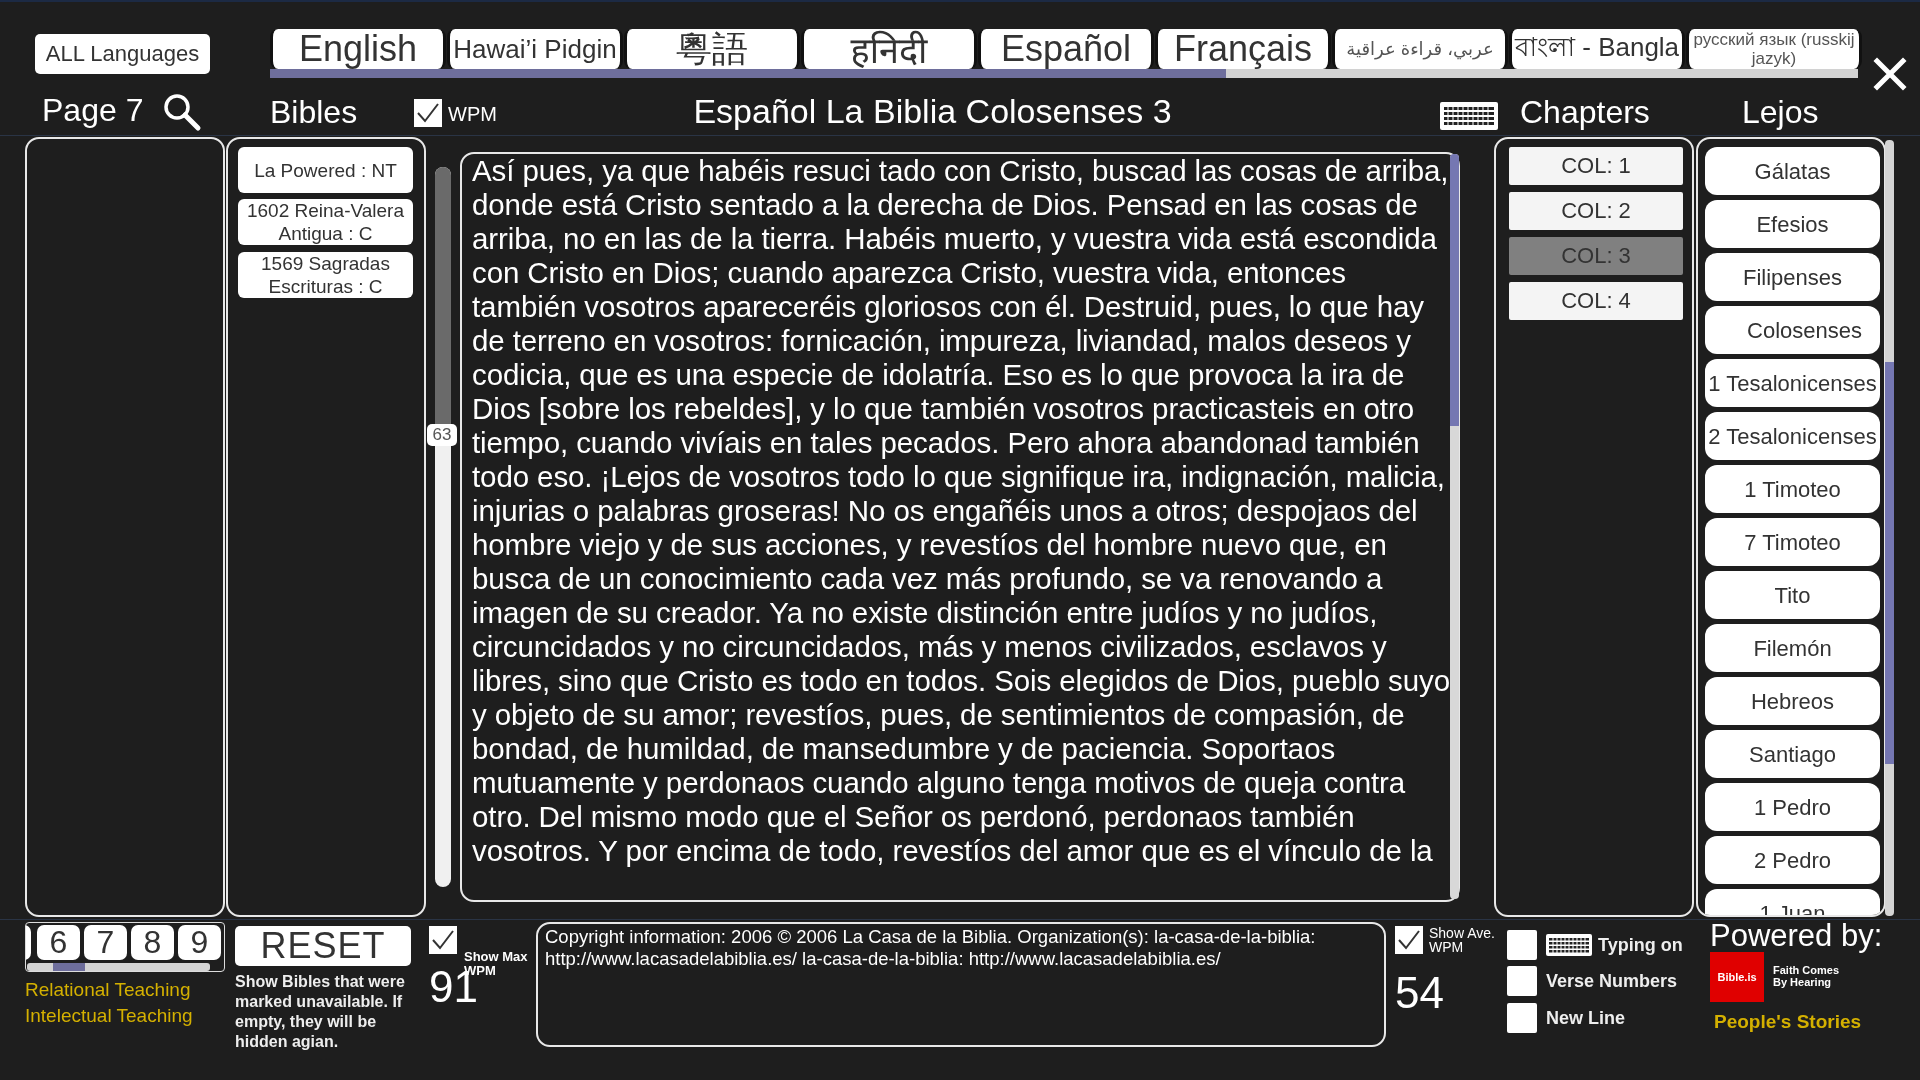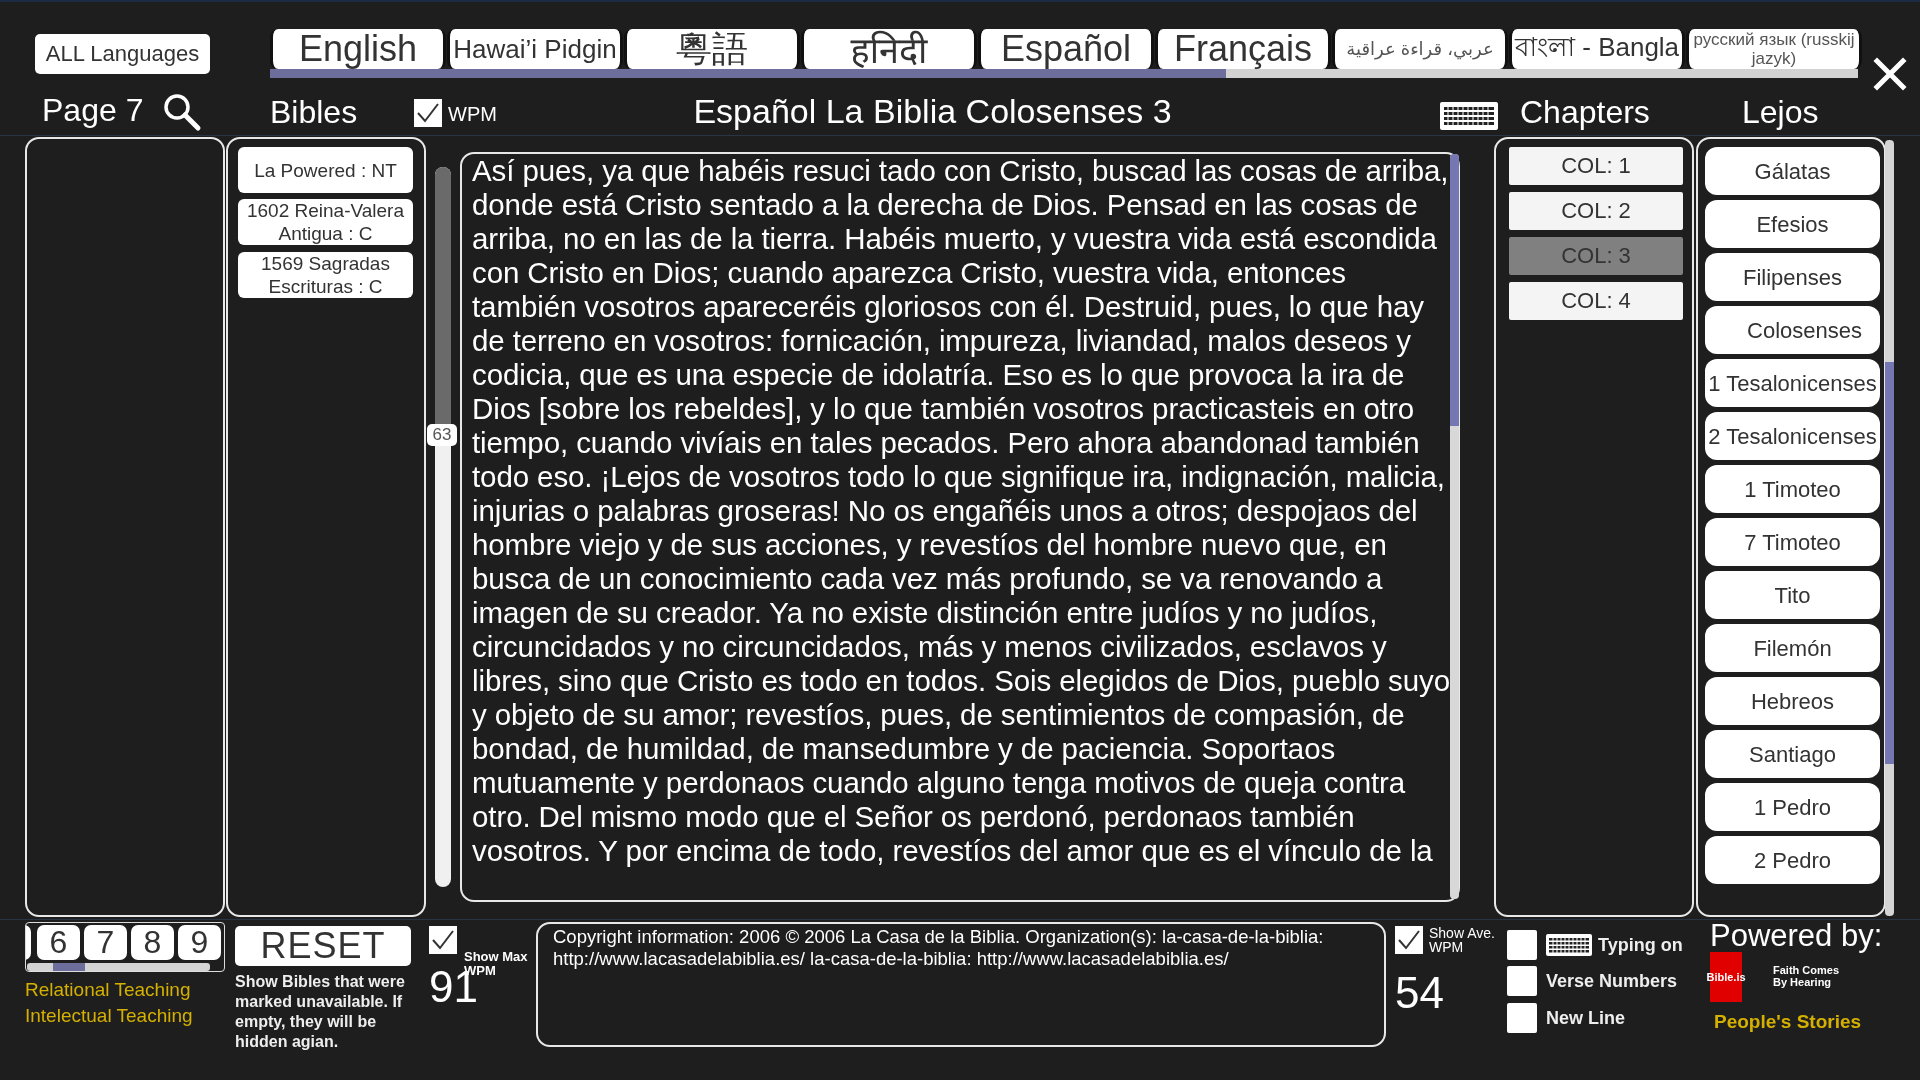--- a/index.html
+++ b/index.html
@@ -108,26 +108,26 @@
     left: 235px; top: 924px; width: 176px; height: 40px; background: #fff; color: #333; border-radius: 5px;
     font-size: 36px; display: flex; align-items: center; justify-content: center; letter-spacing: 1px; cursor: pointer;
   }
   .reset-note { left: 235px; top: 970px; width: 180px; font-size: 16px; line-height: 20px; font-weight: bold; color: #eee; }
   .chk {
     background: #fff; width: 28px; height: 28px;
   }
   .small-bold { font-size: 13px; font-weight: bold; line-height: 14px; }
   .big-num { font-size: 44px; color: #fff; }
   .copyright {
-    left: 536px; top: 920px; width: 850px; height: 125px; padding: 2px 15px; font-size: 18.5px; line-height: 22px; color: #fff;
+    left: 536px; top: 920px; width: 850px; height: 125px; padding: 2px 7px; font-size: 18.5px; line-height: 22px; color: #fff;
   }
   .opt-box { width: 30px; height: 30px; background: #fff; border-radius: 2px; }
   .opt-label { font-size: 18px; font-weight: bold; color: #eee; }
   .powered { left: 1710px; top: 916px; font-size: 31px; color: #fff; }
-  .bibleis { left: 1710px; top: 950px; width: 32px; height: 50px; background: #e00000; color: #fff; font-size: 11px; font-weight: bold; display: flex; align-items: center; justify-content: center; }
+  .bibleis { left: 1710px; top: 950px; width: 54px; height: 50px; background: #e00000; color: #fff; font-size: 11px; font-weight: bold; display: flex; align-items: center; justify-content: center; }
   .fcbh { left: 1773px; top: 962px; font-size: 11px; font-weight: bold; line-height: 12px; color: #fff; }
   .people { left: 1714px; top: 1009px; color: #d4b000; font-size: 19px; font-weight: bold; }
 </style>
 </head>
 <body>
 
 <div class="abs all-lang">ALL Languages</div>
 
 <div class="abs lang-bar">
   <div class="lang-tabs" id="lang-tabs">
@@ -214,20 +214,21 @@
     <div class="book-btn" style="top: 220px;">1 Tesalonicenses</div>
     <div class="book-btn" style="top: 273px;">2 Tesalonicenses</div>
     <div class="book-btn" style="top: 326px;">1 Timoteo</div>
     <div class="book-btn" style="top: 379px;">7 Timoteo</div>
     <div class="book-btn" style="top: 432px;">Tito</div>
     <div class="book-btn" style="top: 485px;">Filemón</div>
     <div class="book-btn" style="top: 538px;">Hebreos</div>
     <div class="book-btn" style="top: 591px;">Santiago</div>
     <div class="book-btn" style="top: 644px;">1 Pedro</div>
     <div class="book-btn" style="top: 697px;">2 Pedro</div>
+    <div class="book-btn" style="top: 750px;">1 Juan</div>
   </div>
 <div class="abs books-scroll">
     <div class="thumb"></div>
   </div>
 
 <div class="abs divider" style="top:917px;"></div>
 
 <div class="abs pager" id="pager">
   <div class="pager-track">
       <div class="pager-thumb"></div>

